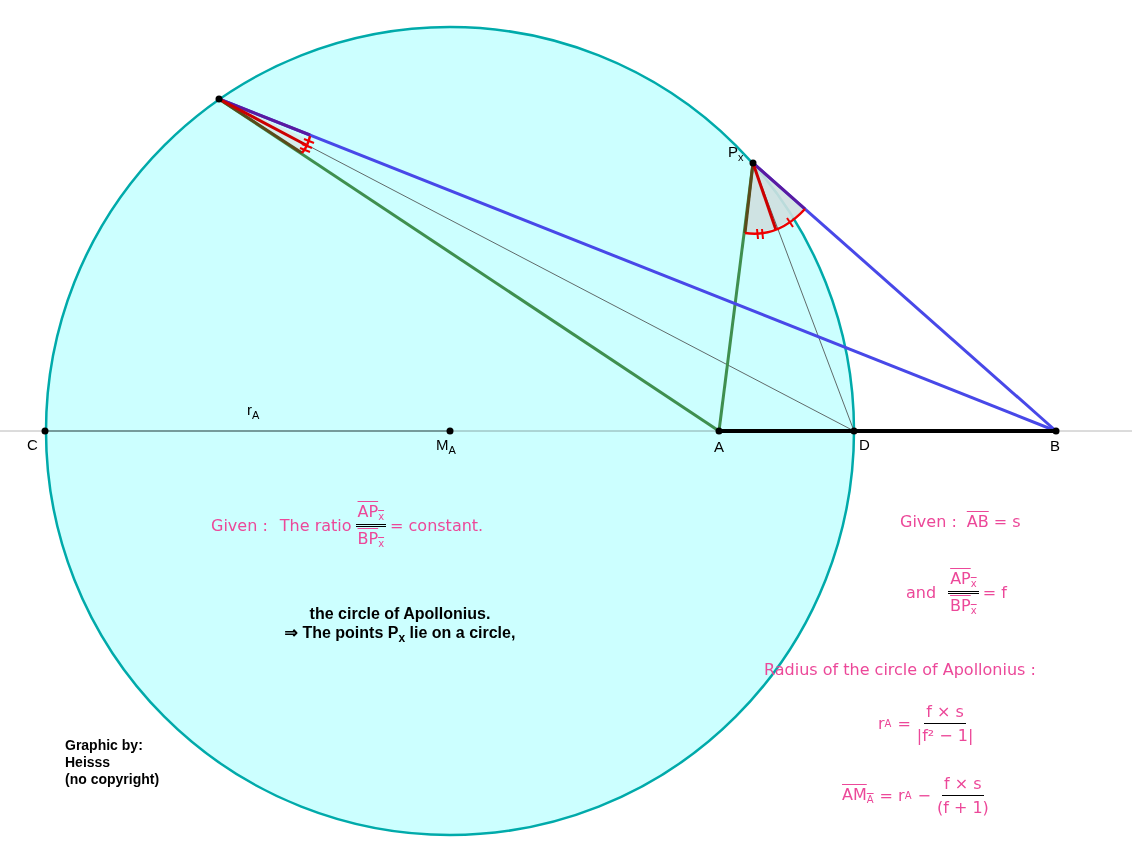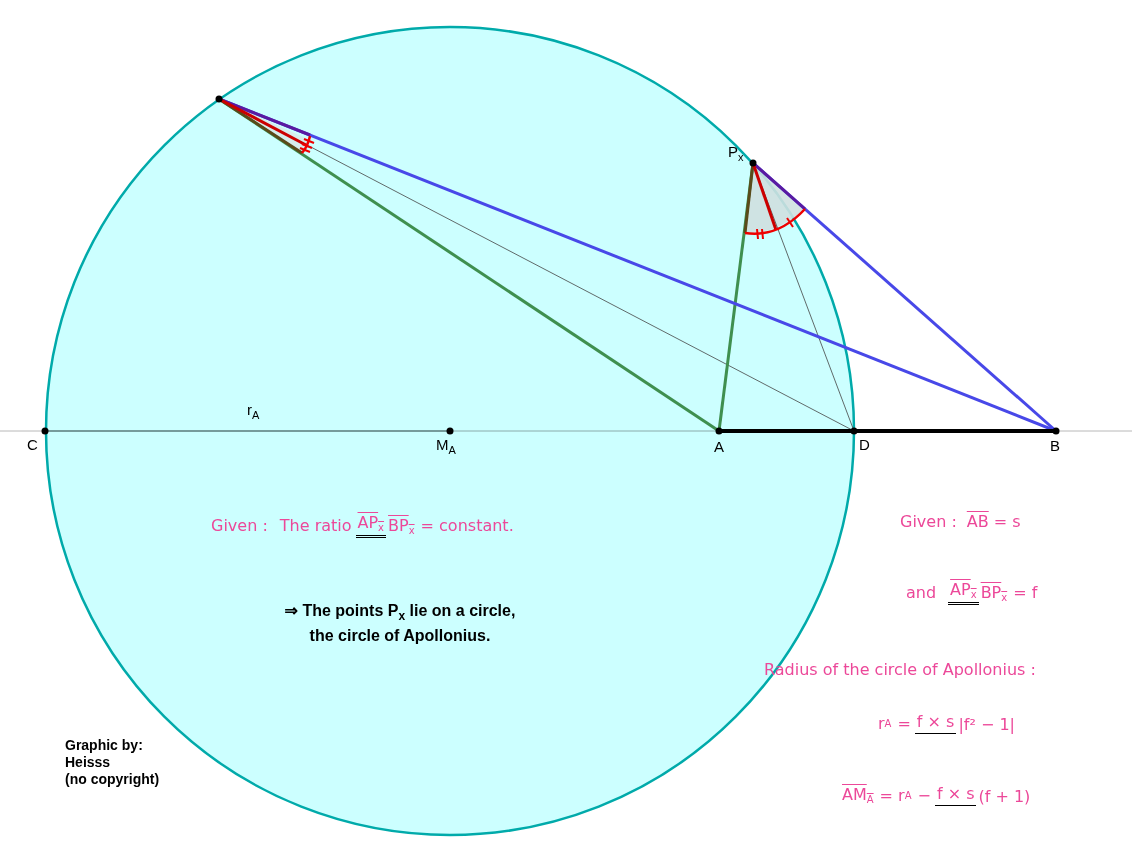--- a/index.html
+++ b/index.html
@@ -4,21 +4,21 @@
 <style>
   html, body { margin: 0; padding: 0; background: #ffffff; }
   body { width: 1132px; height: 856px; position: relative; overflow: hidden;
          font-family: "Liberation Sans", sans-serif; }
   svg#diagram { position: absolute; left: 0; top: 0; }
   .lbl { position: absolute; font-family: "Liberation Sans", sans-serif; font-size: 15px; color: #000; }
   .lbl sub { font-size: 11px; vertical-align: -4px; }
   .txt { position: absolute; font-family: "Liberation Sans", sans-serif; font-size: 16px; color: #000; text-align: center; }
   .credit { position: absolute; left: 65px; top: 737px; font-family: "Liberation Sans", sans-serif;
             font-weight: bold; font-size: 14px; line-height: 17px; color: #000; }
-  .frac { display: inline-flex; flex-direction: row; align-items: center; vertical-align: middle; margin: 0 4px; }
+  .frac { display: inline-flex; flex-direction: column; align-items: center; vertical-align: middle; margin: 0 4px; }
   .frac .num, .frac .den { padding: 0 2px; }
   .frac .num { border-bottom: 3px double #000; padding-bottom: 2px; }
   .frac .den { padding-top: 2px; }
   .frac.plain .num { border-bottom: 1.5px solid #000; }
   .ovl { text-decoration: overline; }
   .sx { font-size: 10px; vertical-align: -3px; }
   .formula { position: absolute; font-family: "DejaVu Sans", sans-serif; font-weight: normal; font-size: 16px; color: #ec4899; white-space: nowrap; display: flex; align-items: center; }
 </style>
 </head>
 <body>
@@ -90,22 +90,22 @@
   <span style="width:12px"></span>
   <span>The ratio</span>
   <span class="frac">
     <span class="num ovl"><span>AP</span><span class="sx">x</span></span>
     <span class="den ovl"><span>BP</span><span class="sx">x</span></span>
   </span>
   <span>= constant.</span>
 </div>
 
 <div class="txt" style="left:260px; top:601px; width:280px;">
+  <div style="font-weight:bold; margin-top:4px;">the circle of Apollonius.</div>
   <div style="font-weight:bold;"><span>⇒ The points P</span><sub style="font-size:12px;">x</sub><span> lie on a circle,</span></div>
-  <div style="font-weight:bold; margin-top:4px;">the circle of Apollonius.</div>
 </div>
 
 <div class="txt" style="left:250px; top:694px; width:285px; line-height:24px;">
 </div>
 
 <div class="credit">
   <div>Graphic by:</div>
   <div>Heisss</div>
   <div>(no copyright)</div>
 </div>

